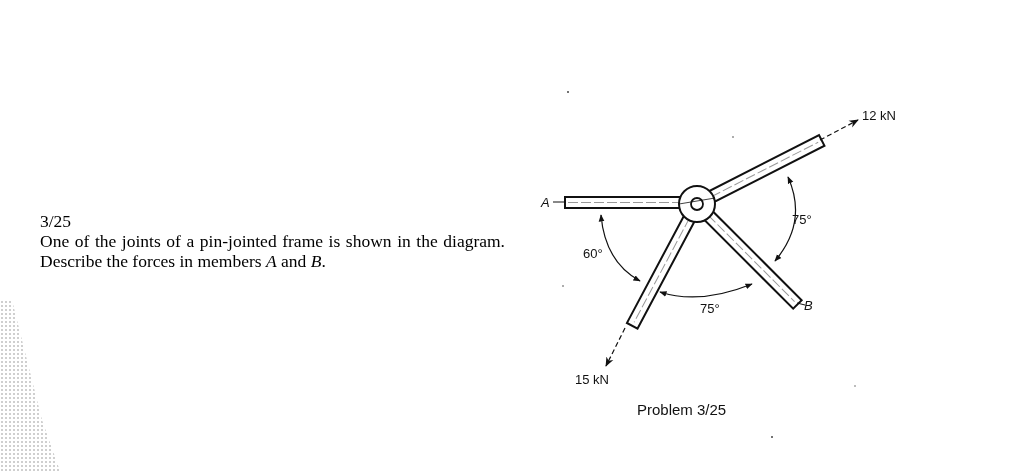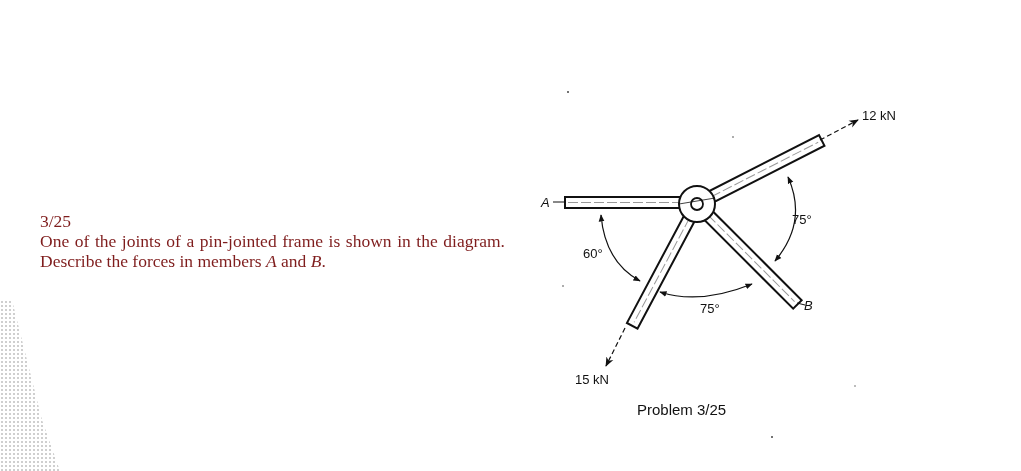--- a/index.html
+++ b/index.html
@@ -1,18 +1,18 @@
 <!DOCTYPE html>
 <html><head>
 <meta charset="utf-8">
 <style>
   html, body { margin:0; padding:0; background:#ffffff; }
   body { width:1021px; height:471px; position:relative; overflow:hidden; }
   .problem { position:absolute; left:40px; top:211px; width:465px;
-    font-family:"Liberation Serif","DejaVu Serif",serif; font-size:17.5px; line-height:20px; color:#7f1d1d; }
+    font-family:"Liberation Serif","DejaVu Serif",serif; font-size:17.5px; line-height:20px; color:#000000; }
   .problem .num { display:block; }
   .problem .body { text-align:justify; }
   .problem i { font-style:italic; }
   svg { position:absolute; left:0; top:0; }
   .lbl { font-family:"Liberation Sans","DejaVu Sans",sans-serif; font-size:13px; fill:#111; }
   .caption { font-family:"Liberation Sans","DejaVu Sans",sans-serif; font-size:15px; fill:#111; }
   .dither { position:absolute; left:0; top:300px; width:60px; height:171px;
     background-image: radial-gradient(#bbb 0.8px, transparent 1px);
     background-size:4px 4px; opacity:0.7;
     clip-path: polygon(0 0, 20% 0, 70% 70%, 100% 100%, 0 100%); }

